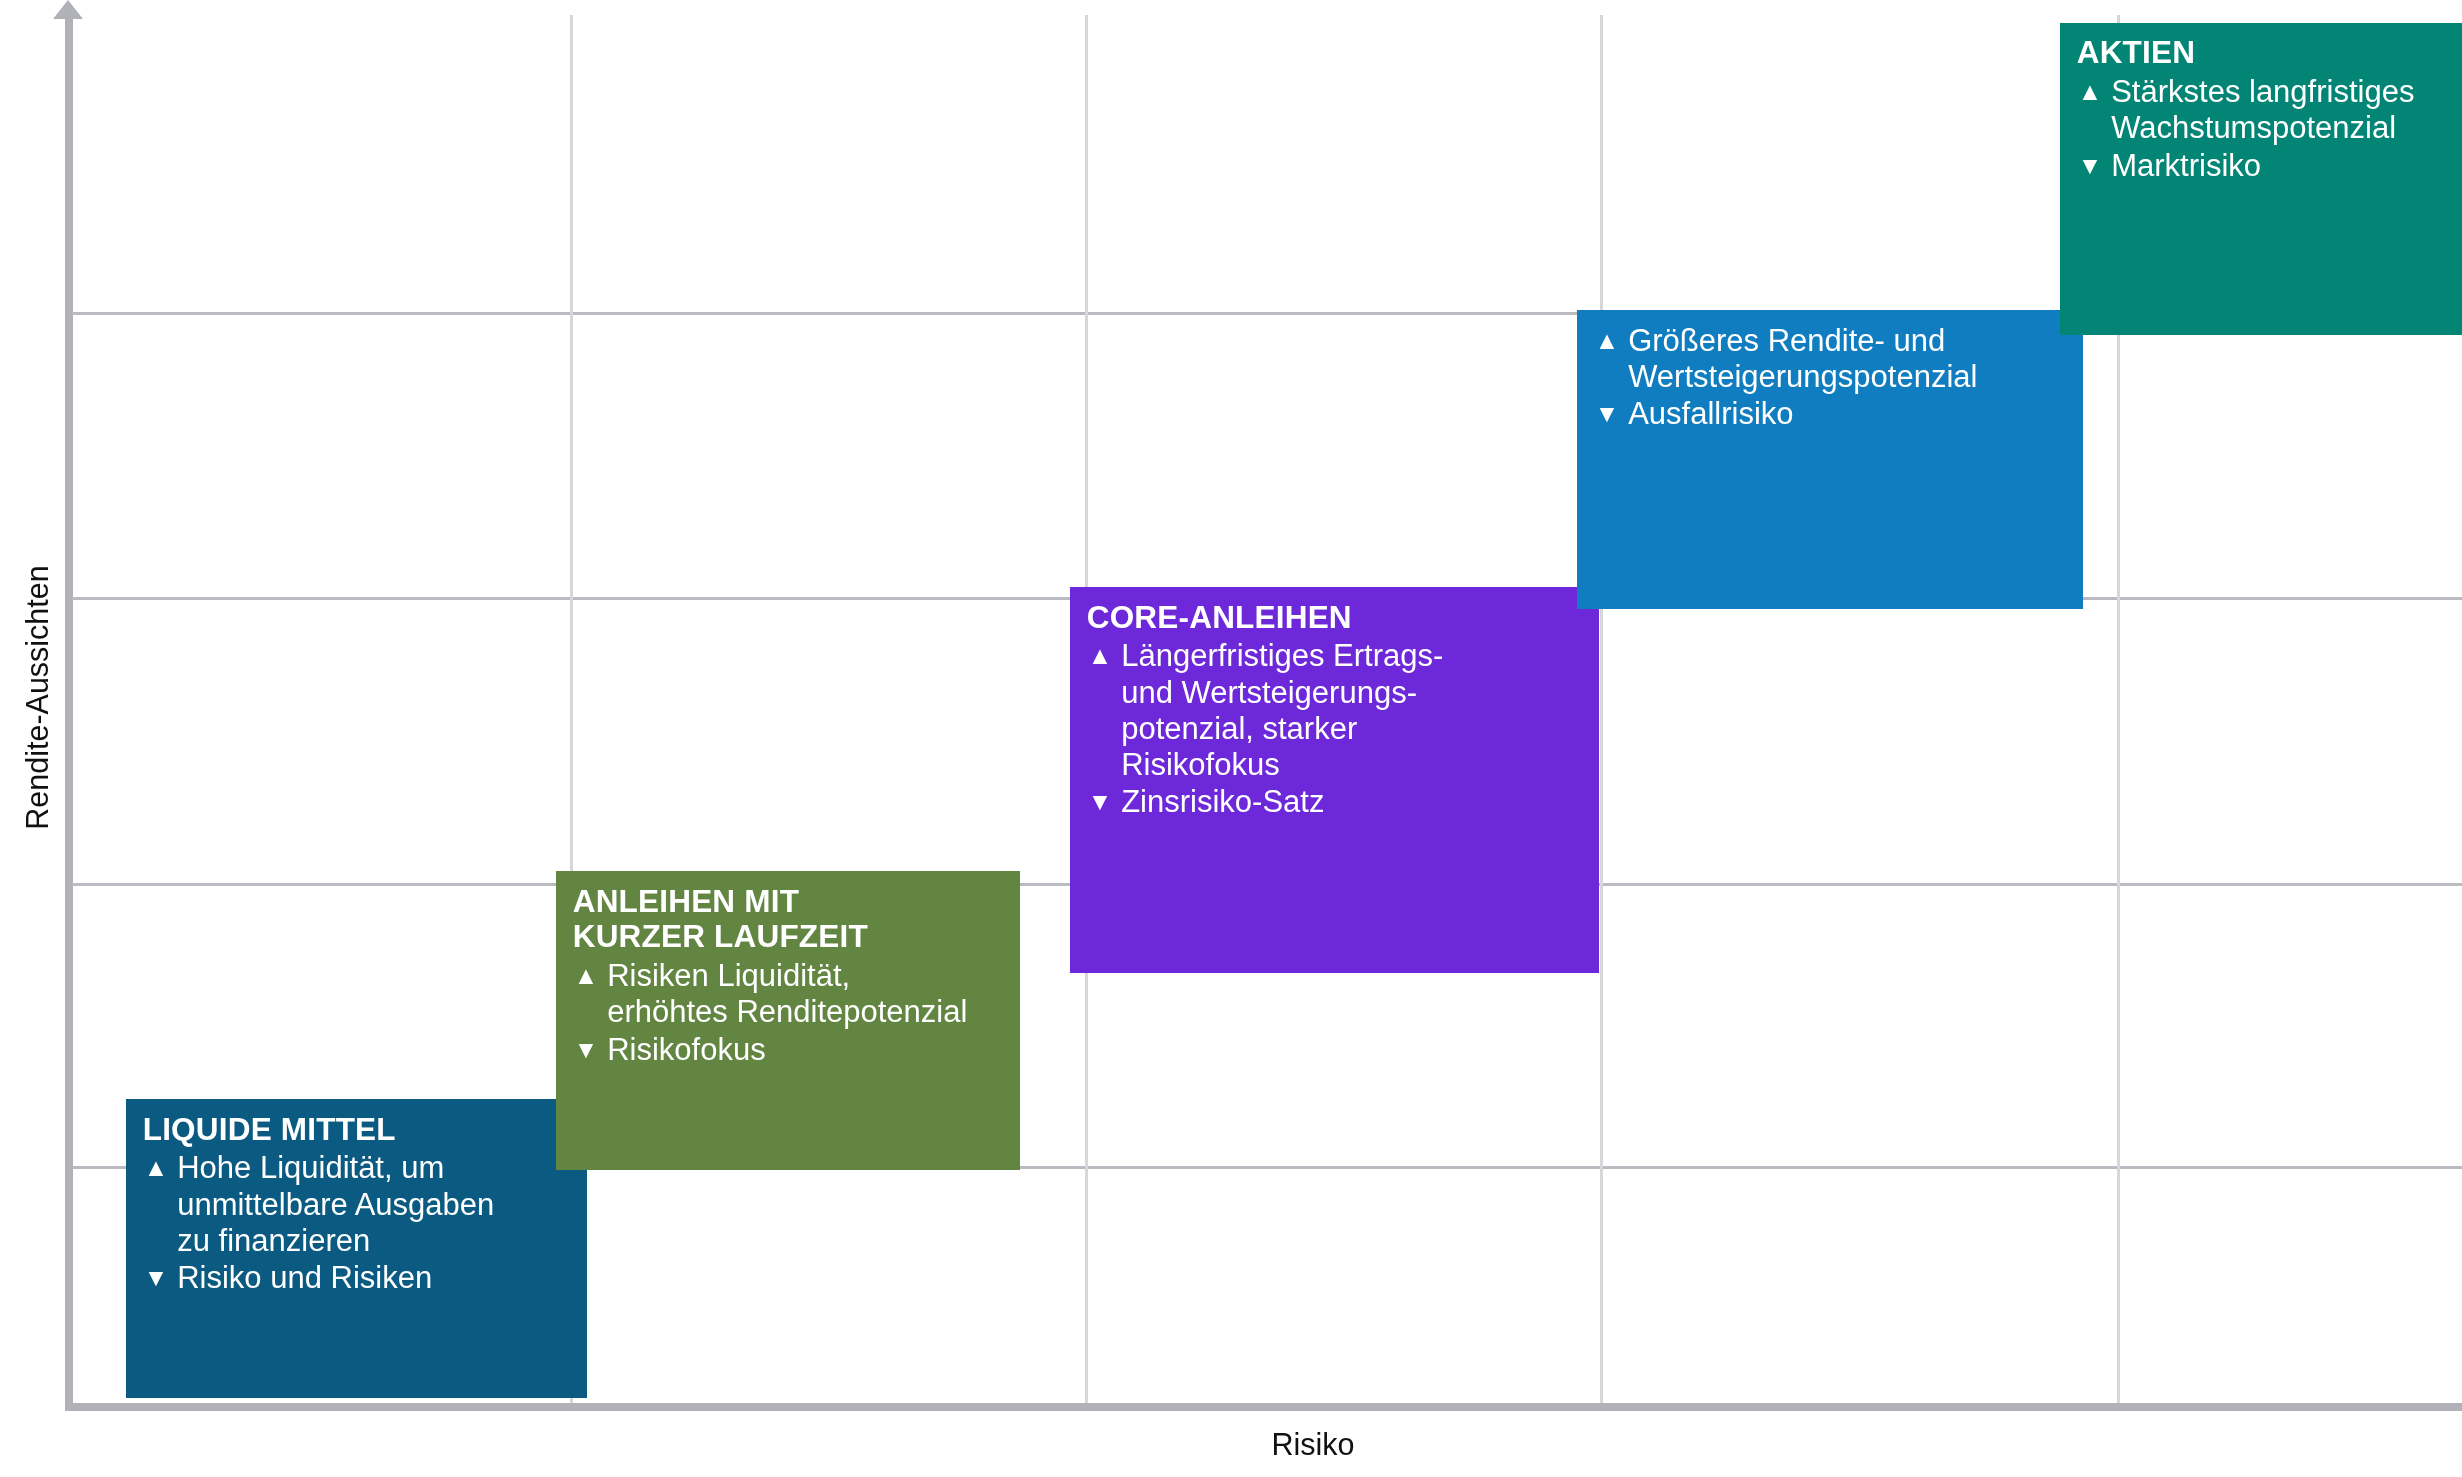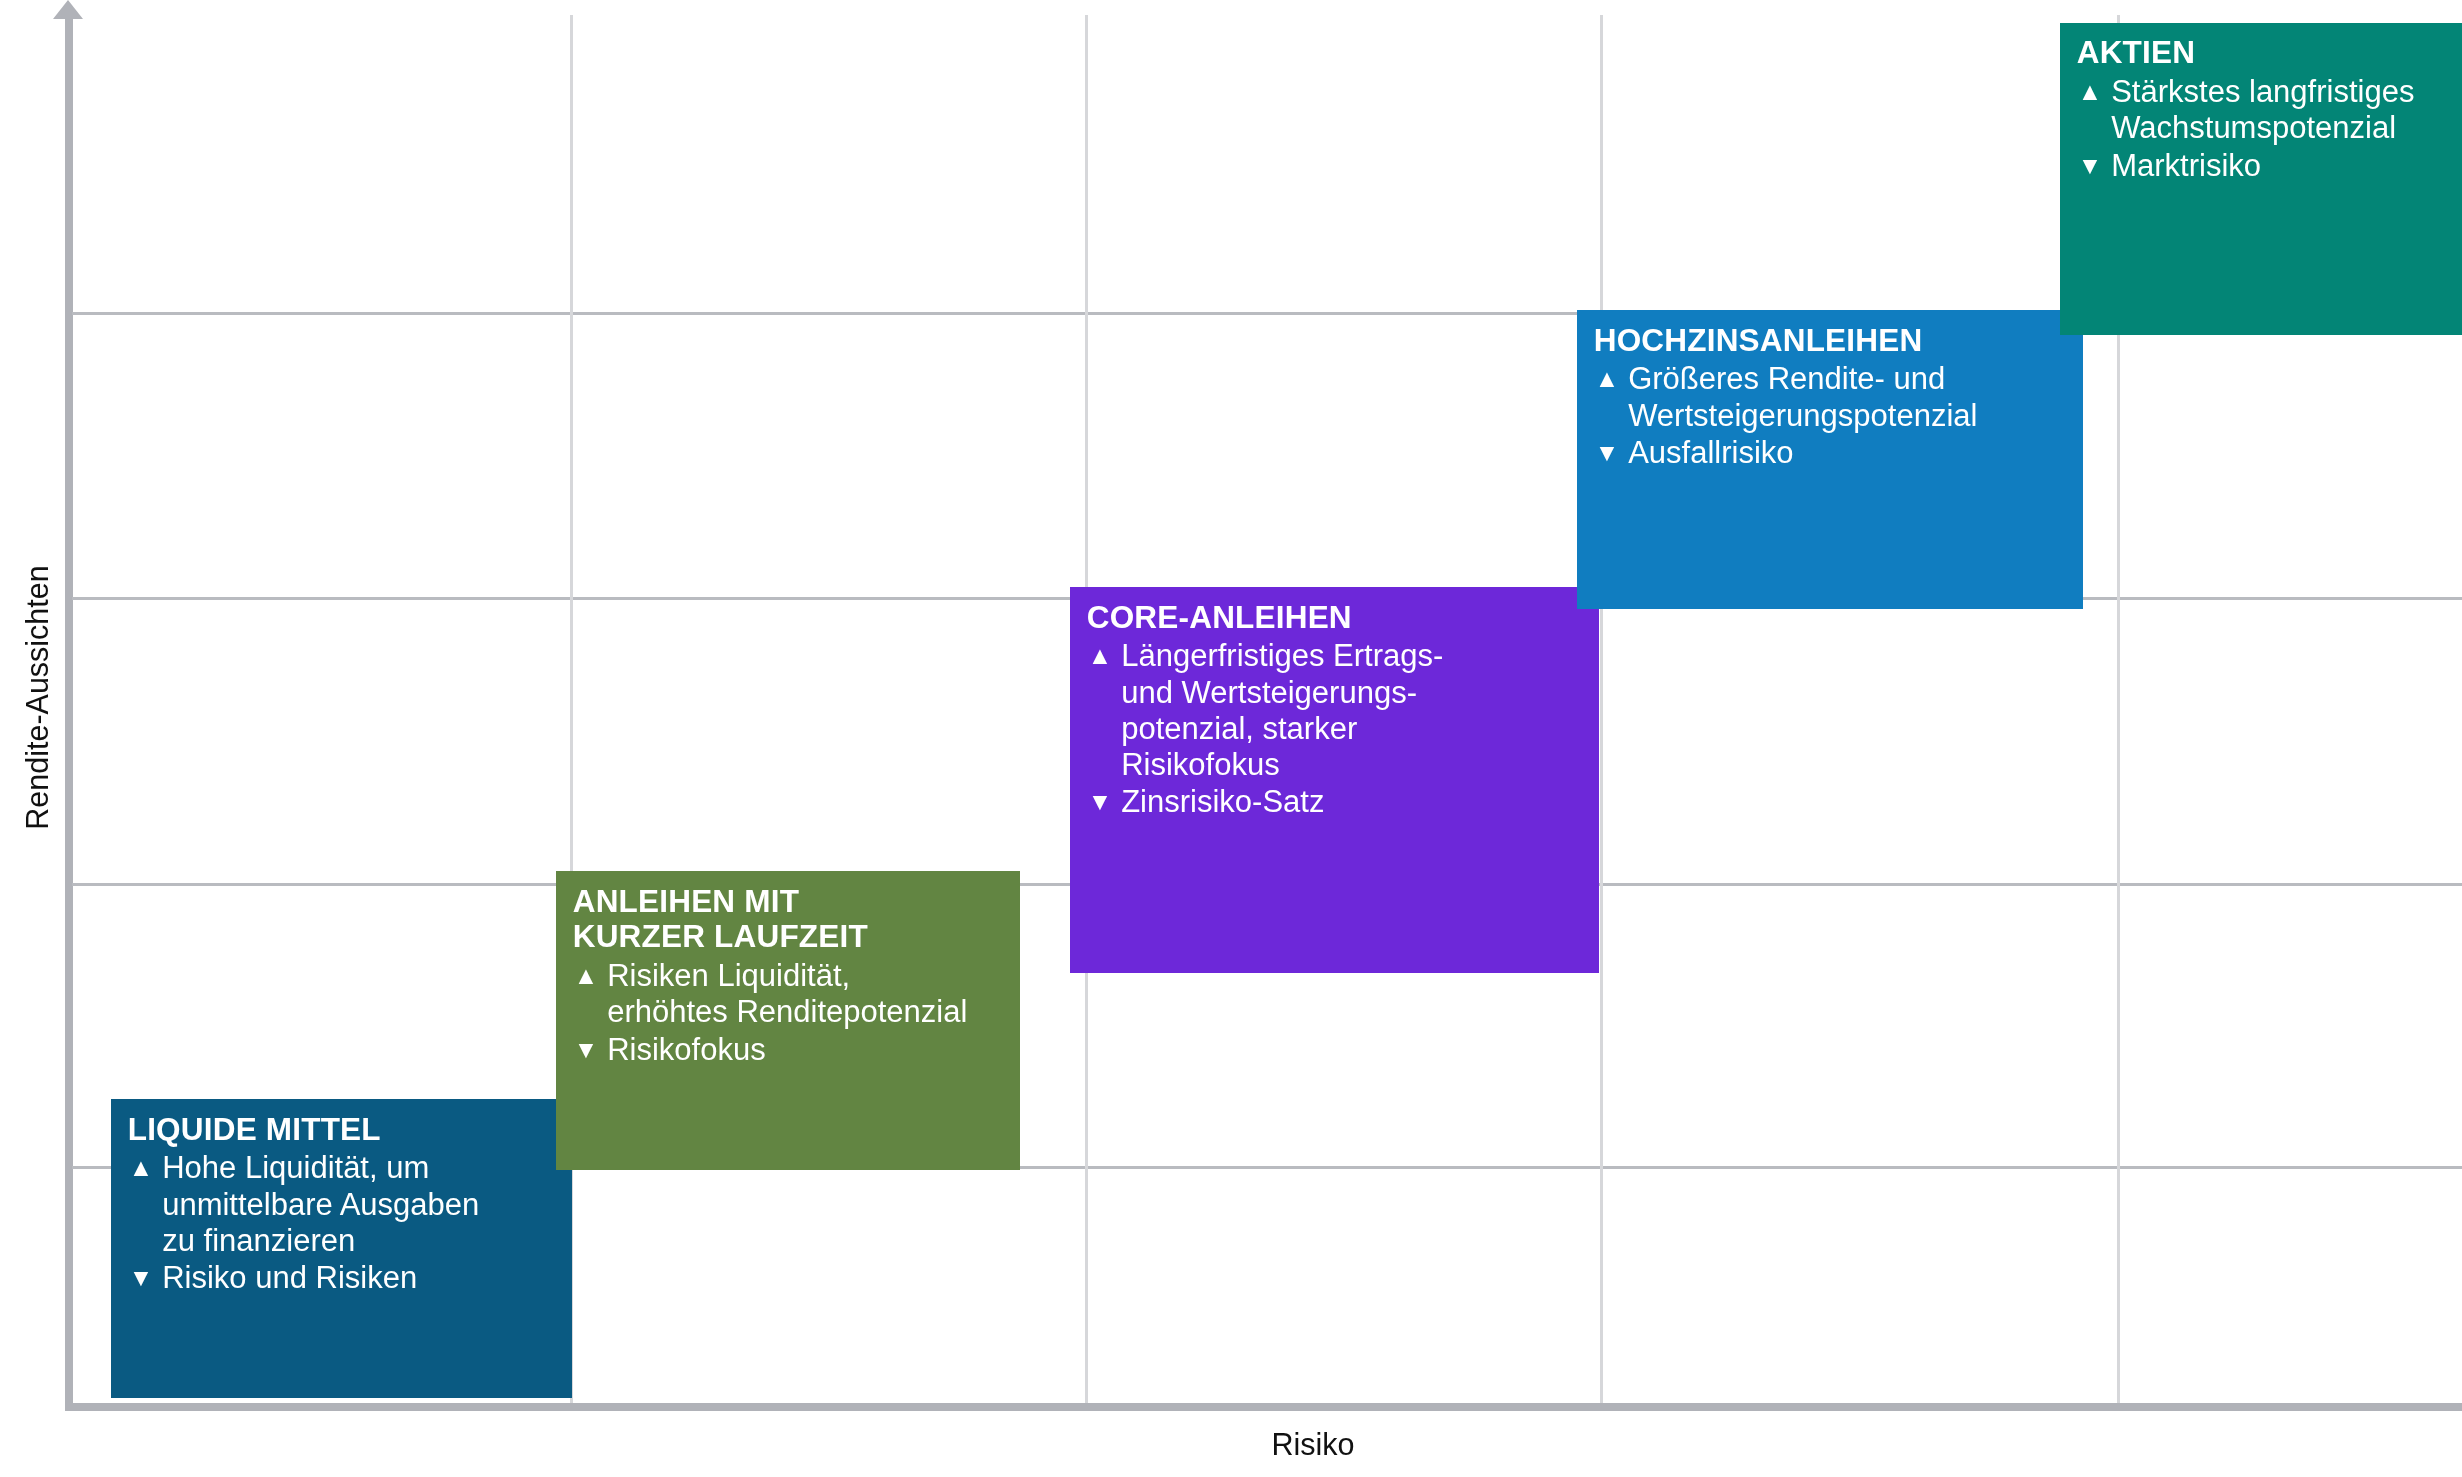--- a/index.html
+++ b/index.html
@@ -50,21 +50,21 @@
     display:flex;align-items:flex-start;
     font-size:31px;line-height:1.17;margin-bottom:1px;
   }
   .box .tri{
     flex:0 0 auto;width:26.6px;margin-right:7.9px;
     font-size:24.6px;line-height:1.45;text-align:center;
   }
   .box .txt{flex:1 1 auto;white-space:pre-line;}
 
   
-  #box-cash      {left:111px; top:1099px; width:461px;  height:299px;}
+  #box-cash      {left:126px; top:1099px; width:461px;  height:299px;}
   #box-shortdur  {left:556px;top:871px; width:464px; height:299px;}
   #box-core      {left:1070px;top:587px; width:529px; height:386px;}
   #box-highyield {left:1577px;top:310px;  width:506px; height:299px;}
   #box-equity    {left:2060px;top:22.7px;   width:526px; height:312px;}
 </style>
 </head>
 <body>
 
 <div id="stage">
 
@@ -128,21 +128,20 @@
 Risikofokus</span>
       </li>
       <li>
         <span class="tri">▼</span>
         <span class="txt">Zinsrisiko-Satz</span>
       </li>
     </ul>
   </div>
 
   <div class="box" id="box-highyield" style="background: rgb(16, 125, 192);">
-    <div class="btitle">HOCHZINSANLEIHEN</div>
     <ul class="blist">
       <li>
         <span class="tri">▲</span>
         <span class="txt">Größeres Rendite- und
 Wertsteigerungspotenzial</span>
       </li>
       <li>
         <span class="tri">▼</span>
         <span class="txt">Ausfallrisiko</span>
       </li>

